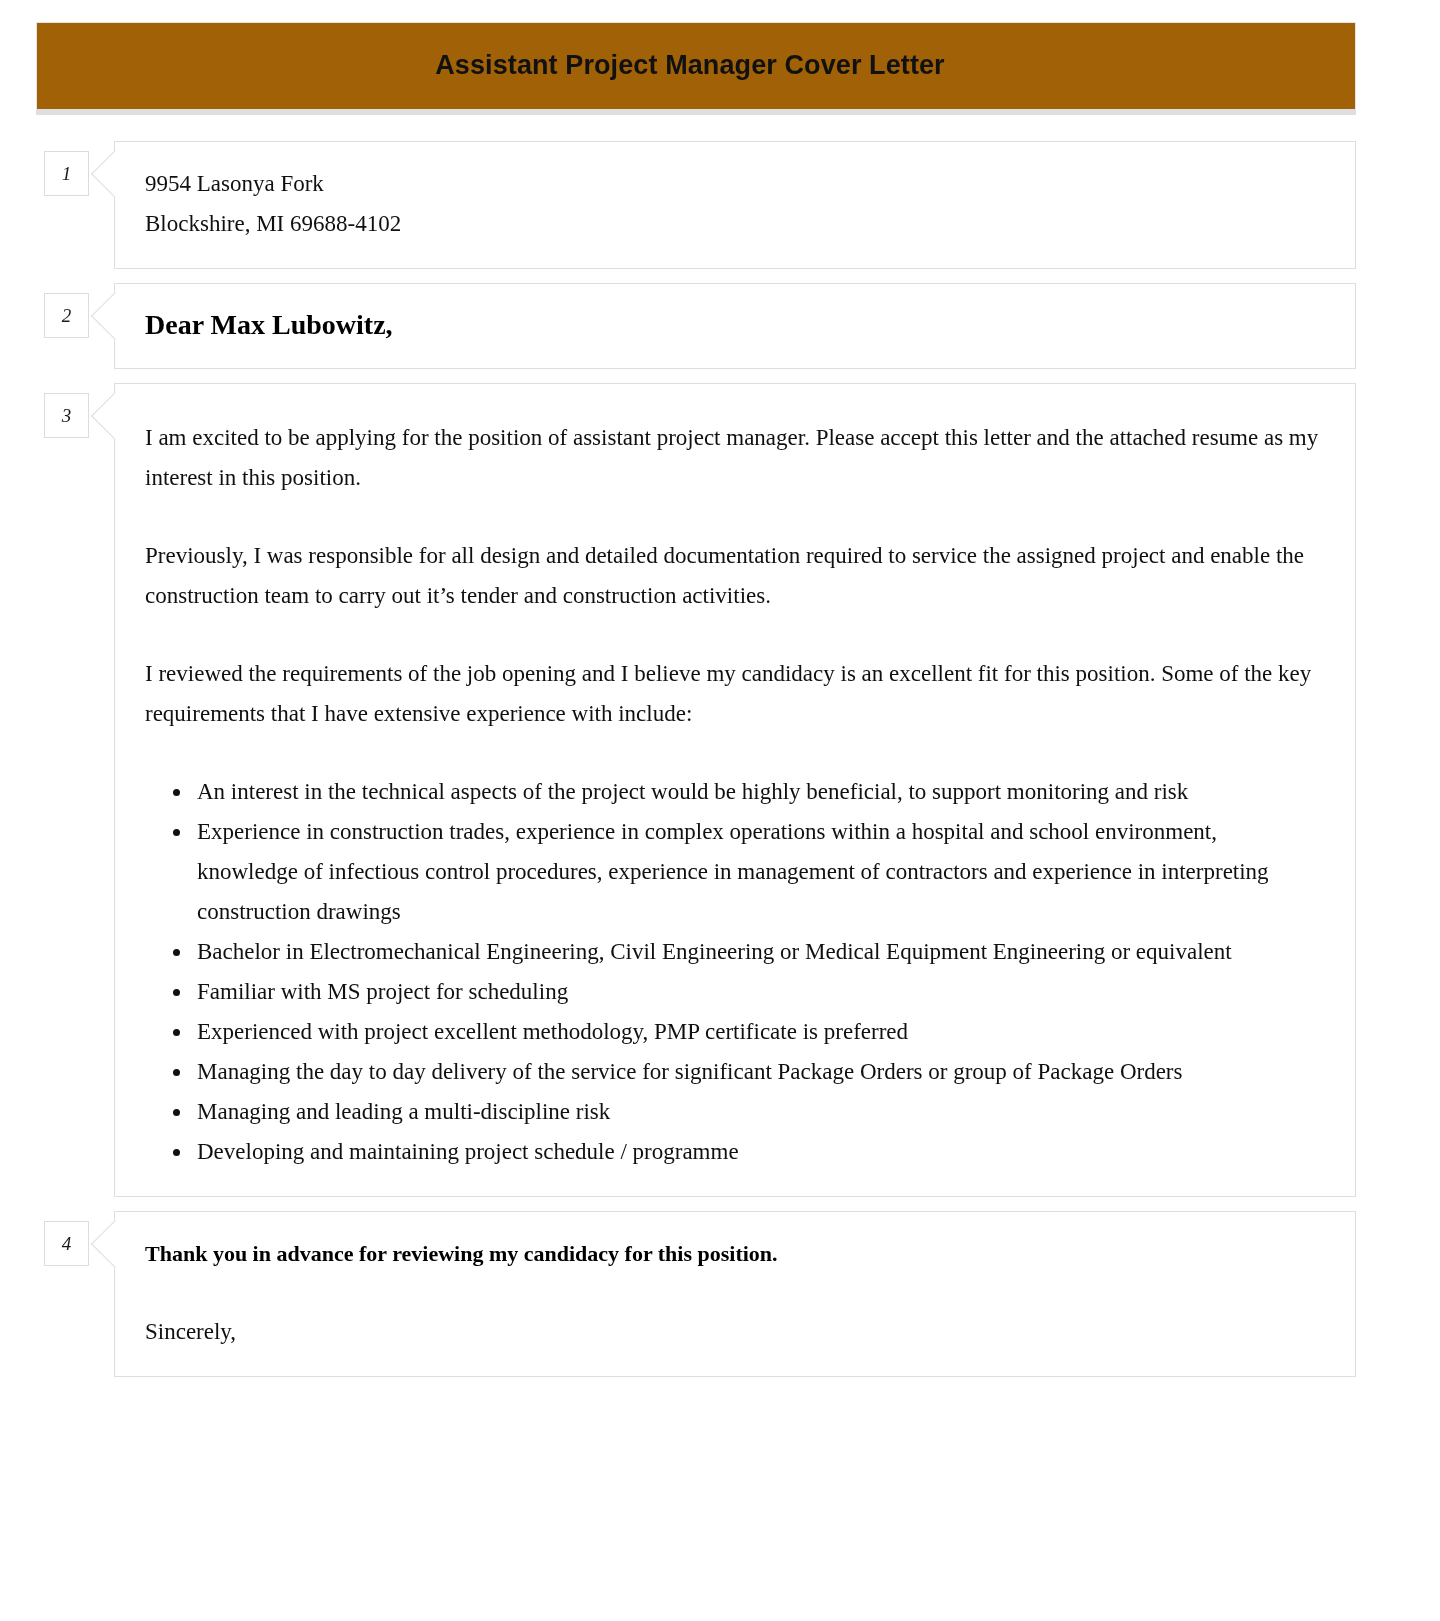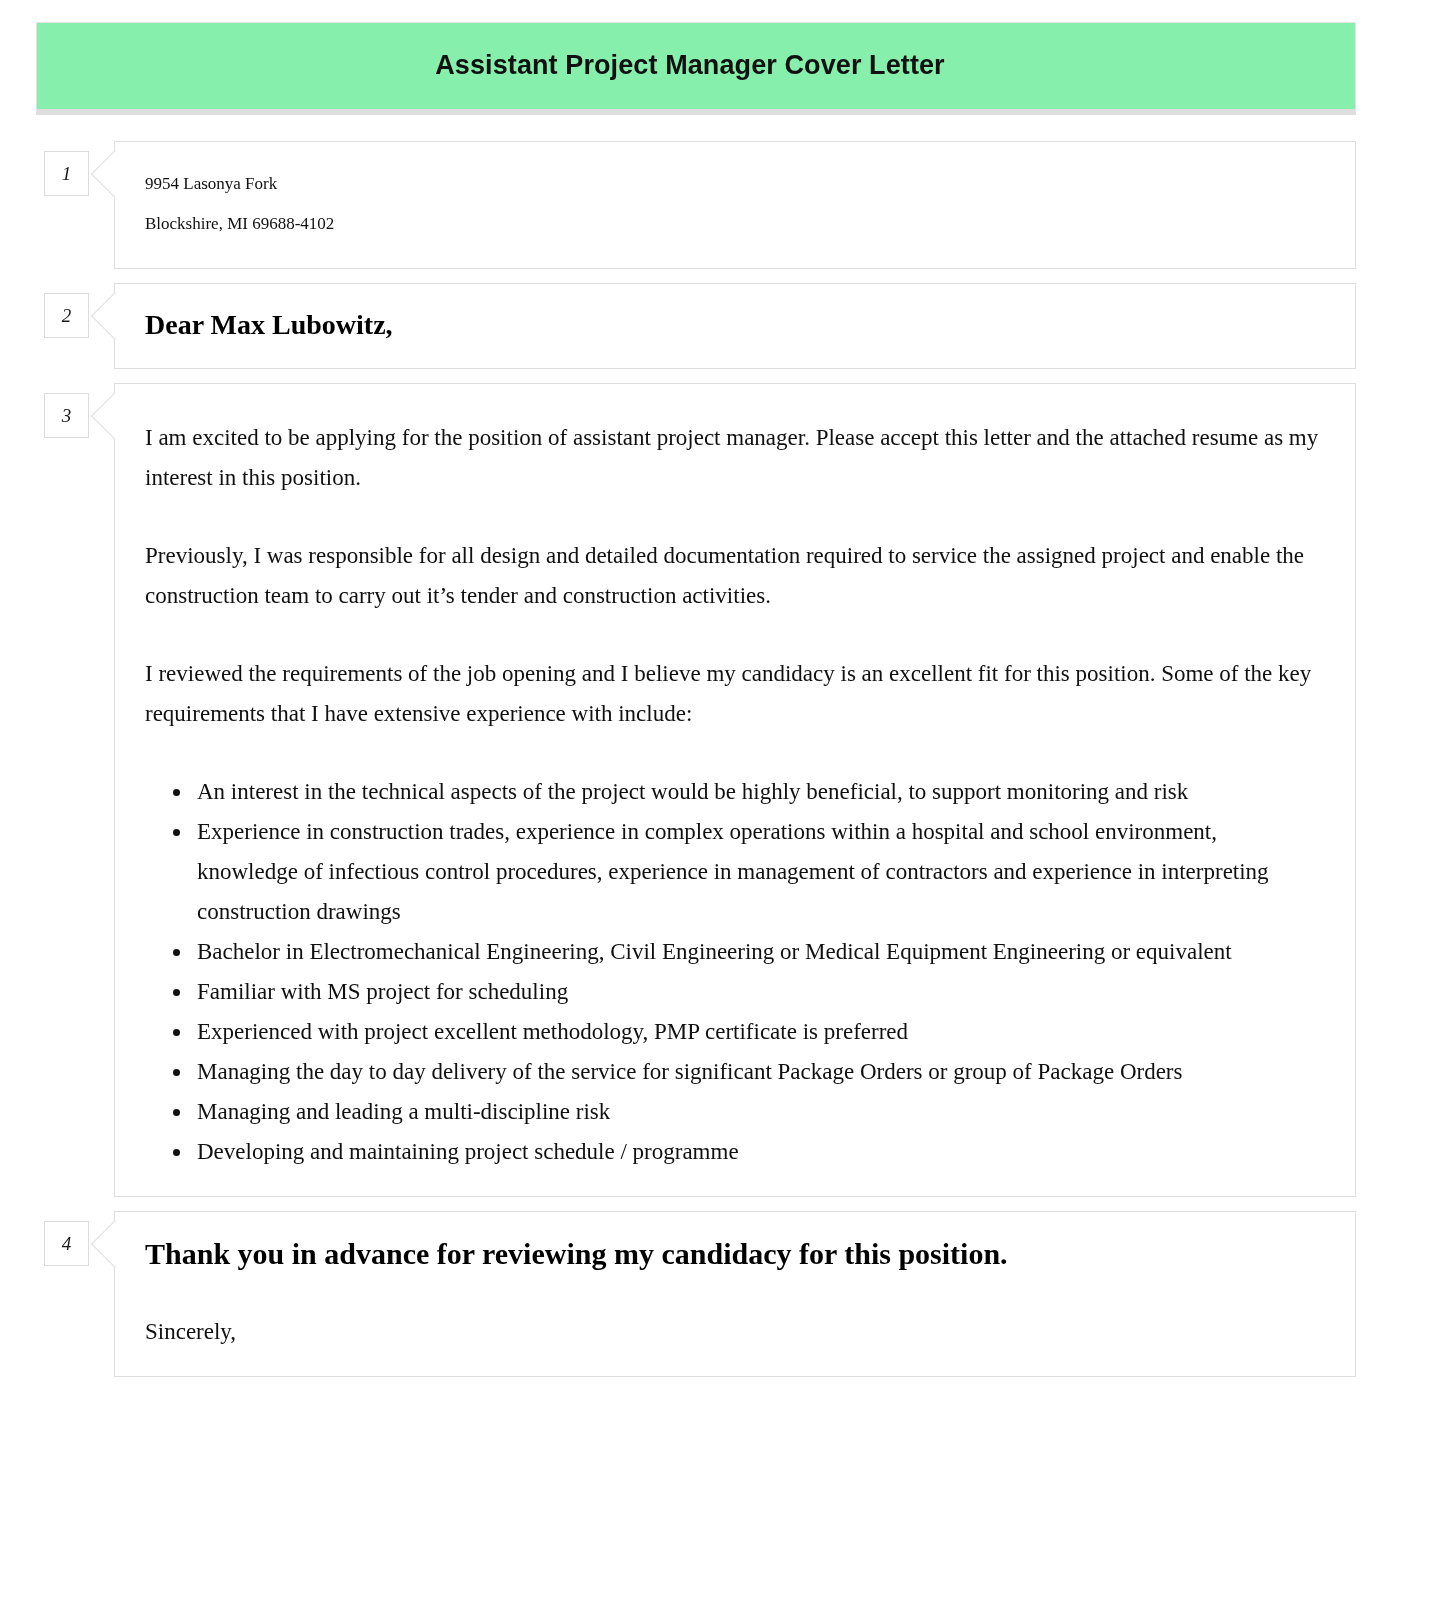--- a/index.html
+++ b/index.html
@@ -16,21 +16,21 @@
   }
 
   .page {
     width: 1440px;
     box-sizing: border-box;
     padding: 22px 84px 24px 36px;
   }
 
   
   .doc-header {
-    background: #86efac;
+    background: #a16207;
     border: 1px solid #e3e3e3;
     border-bottom: 6px solid #dedede;
     box-sizing: border-box;
     width: 1320px;
     padding: 26px 32px 28px 20px;
     text-align: center;
     margin-bottom: 26px;
   }
   .doc-header .title {
     font-family: "Liberation Sans", "DejaVu Sans", sans-serif;
@@ -99,39 +99,39 @@
     left: -1px;
     top: 14px;
     width: 3px;
     height: 36px;
     background: #ffffff;
     z-index: 1;
   }
 
   
   .line {
-    font-size: 17px;
+    font-size: 23px;
     line-height: 40px;
     color: #101010;
   }
   .para {
     font-size: 23px;
     line-height: 40px;
     color: #101010;
     margin: 12px 0 38px 0;
   }
   .para:last-child { margin-bottom: 0; }
   .salutation {
     font-size: 28px;
     line-height: 38px;
     font-weight: bold;
     color: #000000;
   }
   .closing-bold {
-    font-size: 30px;
+    font-size: 22px;
     line-height: 40px;
     font-weight: bold;
     color: #000000;
     margin: 0 0 38px 0;
   }
 
   ul.bullets {
     margin: 0;
     padding-left: 48px;
     list-style-type: disc;

